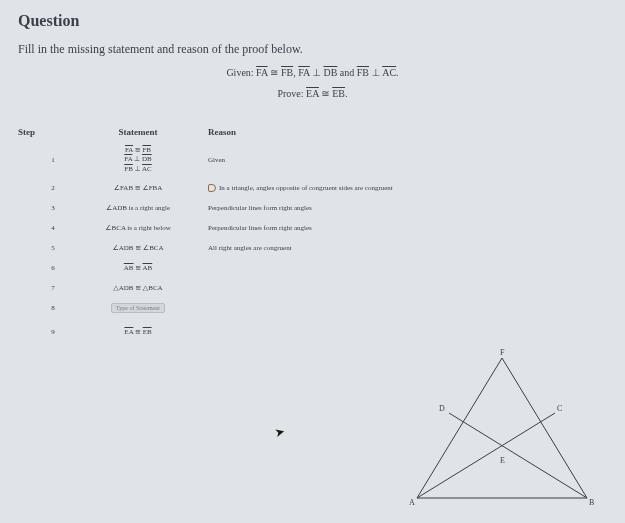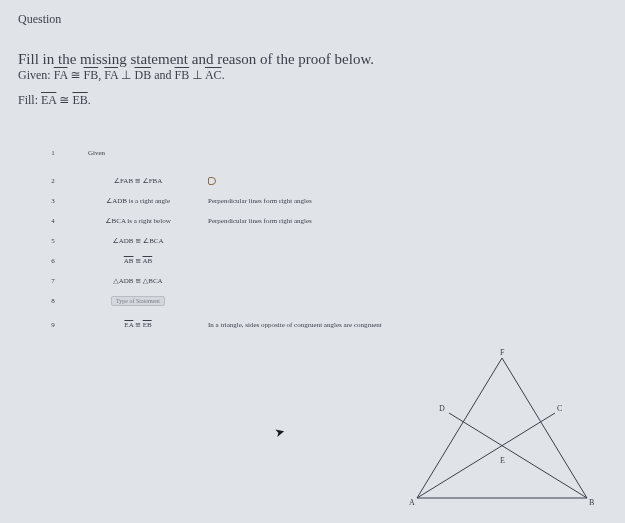--- a/index.html
+++ b/index.html
@@ -8,31 +8,32 @@
       height: 523px;
       background: #e0e3e8;
       font-family: Georgia, 'Times New Roman', serif;
       color: #3a3f4a;
       padding: 12px 18px;
       font-size: 9px;
       position: relative;
       overflow: hidden;
     }
     .question-label {
-      font-weight: normal;
-      font-size: 12px;
-      margin-bottom: 24px;
+      font-weight: bold;
+      font-size: 16px;
+      margin-bottom: 12px;
     }
     .instruction {
-      font-size: 15px;
-      margin-bottom: 0;
+      font-size: 12px;
+      margin-bottom: 10px;
     }
     .given, .prove {
-      font-size: 12px;
+      font-size: 10px;
       margin-bottom: 10px;
+      text-align: center;
     }
     .overline {
       text-decoration: overline;
     }
     .proof-table {
       margin-top: 28px;
       width: 100%;
     }
     .header-row {
       display: flex;
@@ -95,52 +96,63 @@
 <div class="question-label">Question</div>
 
 <div class="instruction">Fill in the missing statement and reason of the proof below.</div>
 
 <div class="given">
   <span>Given:</span>
   <span class="overline">FA</span><span> ≅ </span><span class="overline">FB</span><span>, </span><span class="overline">FA</span><span> ⊥ </span><span class="overline">DB</span><span> and </span><span class="overline">FB</span><span> ⊥ </span><span class="overline">AC</span><span>.</span>
 </div>
 
 <div class="prove">
-  <span>Fill:</span>
+  <span>Prove:</span>
   <span class="overline">EA</span><span> ≅ </span><span class="overline">EB</span><span>.</span>
 </div>
 
 <div class="proof-table">
+  <div class="header-row">
+    <div class="step-col">Step</div>
+    <div class="stmt-col">Statement</div>
+    <div class="reason-col">Reason</div>
+  </div>
 
   <div class="row" style="min-height:34px;">
     <div class="step-col">1</div>
+    <div class="stmt-col multi-stmt">
+      <div><span class="overline">FA</span> ≅ <span class="overline">FB</span></div>
+      <div><span class="overline">FA</span> ⊥ <span class="overline">DB</span></div>
+      <div><span class="overline">FB</span> ⊥ <span class="overline">AC</span></div>
+    </div>
     <div class="reason-col">Given</div>
   </div>
 
   <div class="row">
     <div class="step-col">2</div>
     <div class="stmt-col">∠FAB ≅ ∠FBA</div>
-    <div class="reason-col"><span class="marker"></span></div>
+    <div class="reason-col"><span class="marker"></span><span>In a triangle, angles opposite of congruent sides are congruent</span></div>
   </div>
 
   <div class="row">
     <div class="step-col">3</div>
     <div class="stmt-col">∠ADB is a right angle</div>
     <div class="reason-col">Perpendicular lines form right angles</div>
   </div>
 
   <div class="row">
     <div class="step-col">4</div>
     <div class="stmt-col">∠BCA is a right below</div>
     <div class="reason-col">Perpendicular lines form right angles</div>
   </div>
 
   <div class="row">
     <div class="step-col">5</div>
     <div class="stmt-col">∠ADB ≅ ∠BCA</div>
+    <div class="reason-col">All right angles are congruent</div>
   </div>
 
   <div class="row">
     <div class="step-col">6</div>
     <div class="stmt-col"><span class="overline">AB</span> ≅ <span class="overline">AB</span></div>
   </div>
 
   <div class="row">
     <div class="step-col">7</div>
     <div class="stmt-col">△ADB ≅ △BCA</div>
@@ -150,21 +162,20 @@
     <div class="step-col">8</div>
     <div class="stmt-col">
       <span class="input-box">Type of Statement</span>
     </div>
     <div class="reason-col"></div>
   </div>
 
   <div class="row" style="margin-top:6px;">
     <div class="step-col">9</div>
     <div class="stmt-col"><span class="overline">EA</span> ≅ <span class="overline">EB</span></div>
-    <div class="reason-col">In a triangle, sides opposite of congruent angles are congruent</div>
   </div>
 </div>
 
 <div class="triangle-figure">
   <svg viewBox="0 0 210 170">
     <g stroke="#3a3f4a" stroke-width="1" fill="none">
       <polygon points="20,155 190,155 105,15"></polygon>
       <line x1="20" y1="155" x2="158" y2="70"></line>
       <line x1="190" y1="155" x2="52" y2="70"></line>
     </g>

